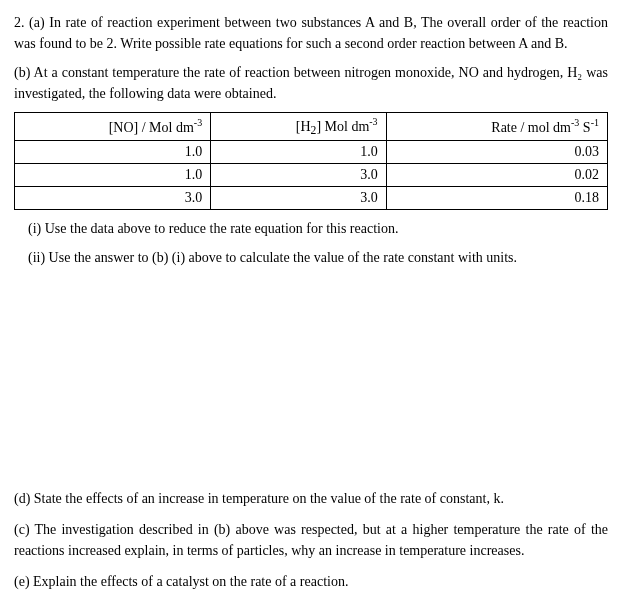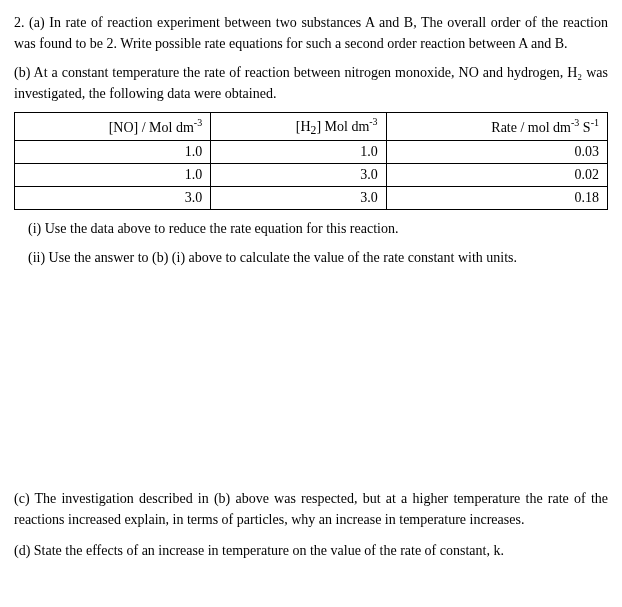--- a/index.html
+++ b/index.html
@@ -107,20 +107,23 @@
       <p>(i) Use the data above to reduce the rate equation for this reaction.</p>
     </div>
 
     <div class="sub-item roman">
       <p>(ii) Use the answer to (b) (i) above to calculate the value of the rate constant with units.</p>
     </div>
   </div>
 
   <div class="bottom-section">
     <div class="bottom-sub">
+      <p>(d) State the effects of an increase in temperature on the value of the rate of constant, k.</p>
+    </div>
+    <div class="bottom-sub">
       <p>(c) The investigation described in (b) above was respected, but at a higher temperature the rate of the reactions increased explain, in terms of particles, why an increase in temperature increases.</p>
     </div>
     <div class="bottom-sub">
-      <p>(d) State the effects of an increase in temperature on the value of the rate of constant, k.</p>
+      <p>(e) Explain the effects of a catalyst on the rate of a reaction.</p>
     </div>
   </div>
 
 </div>
 
 </body></html>

